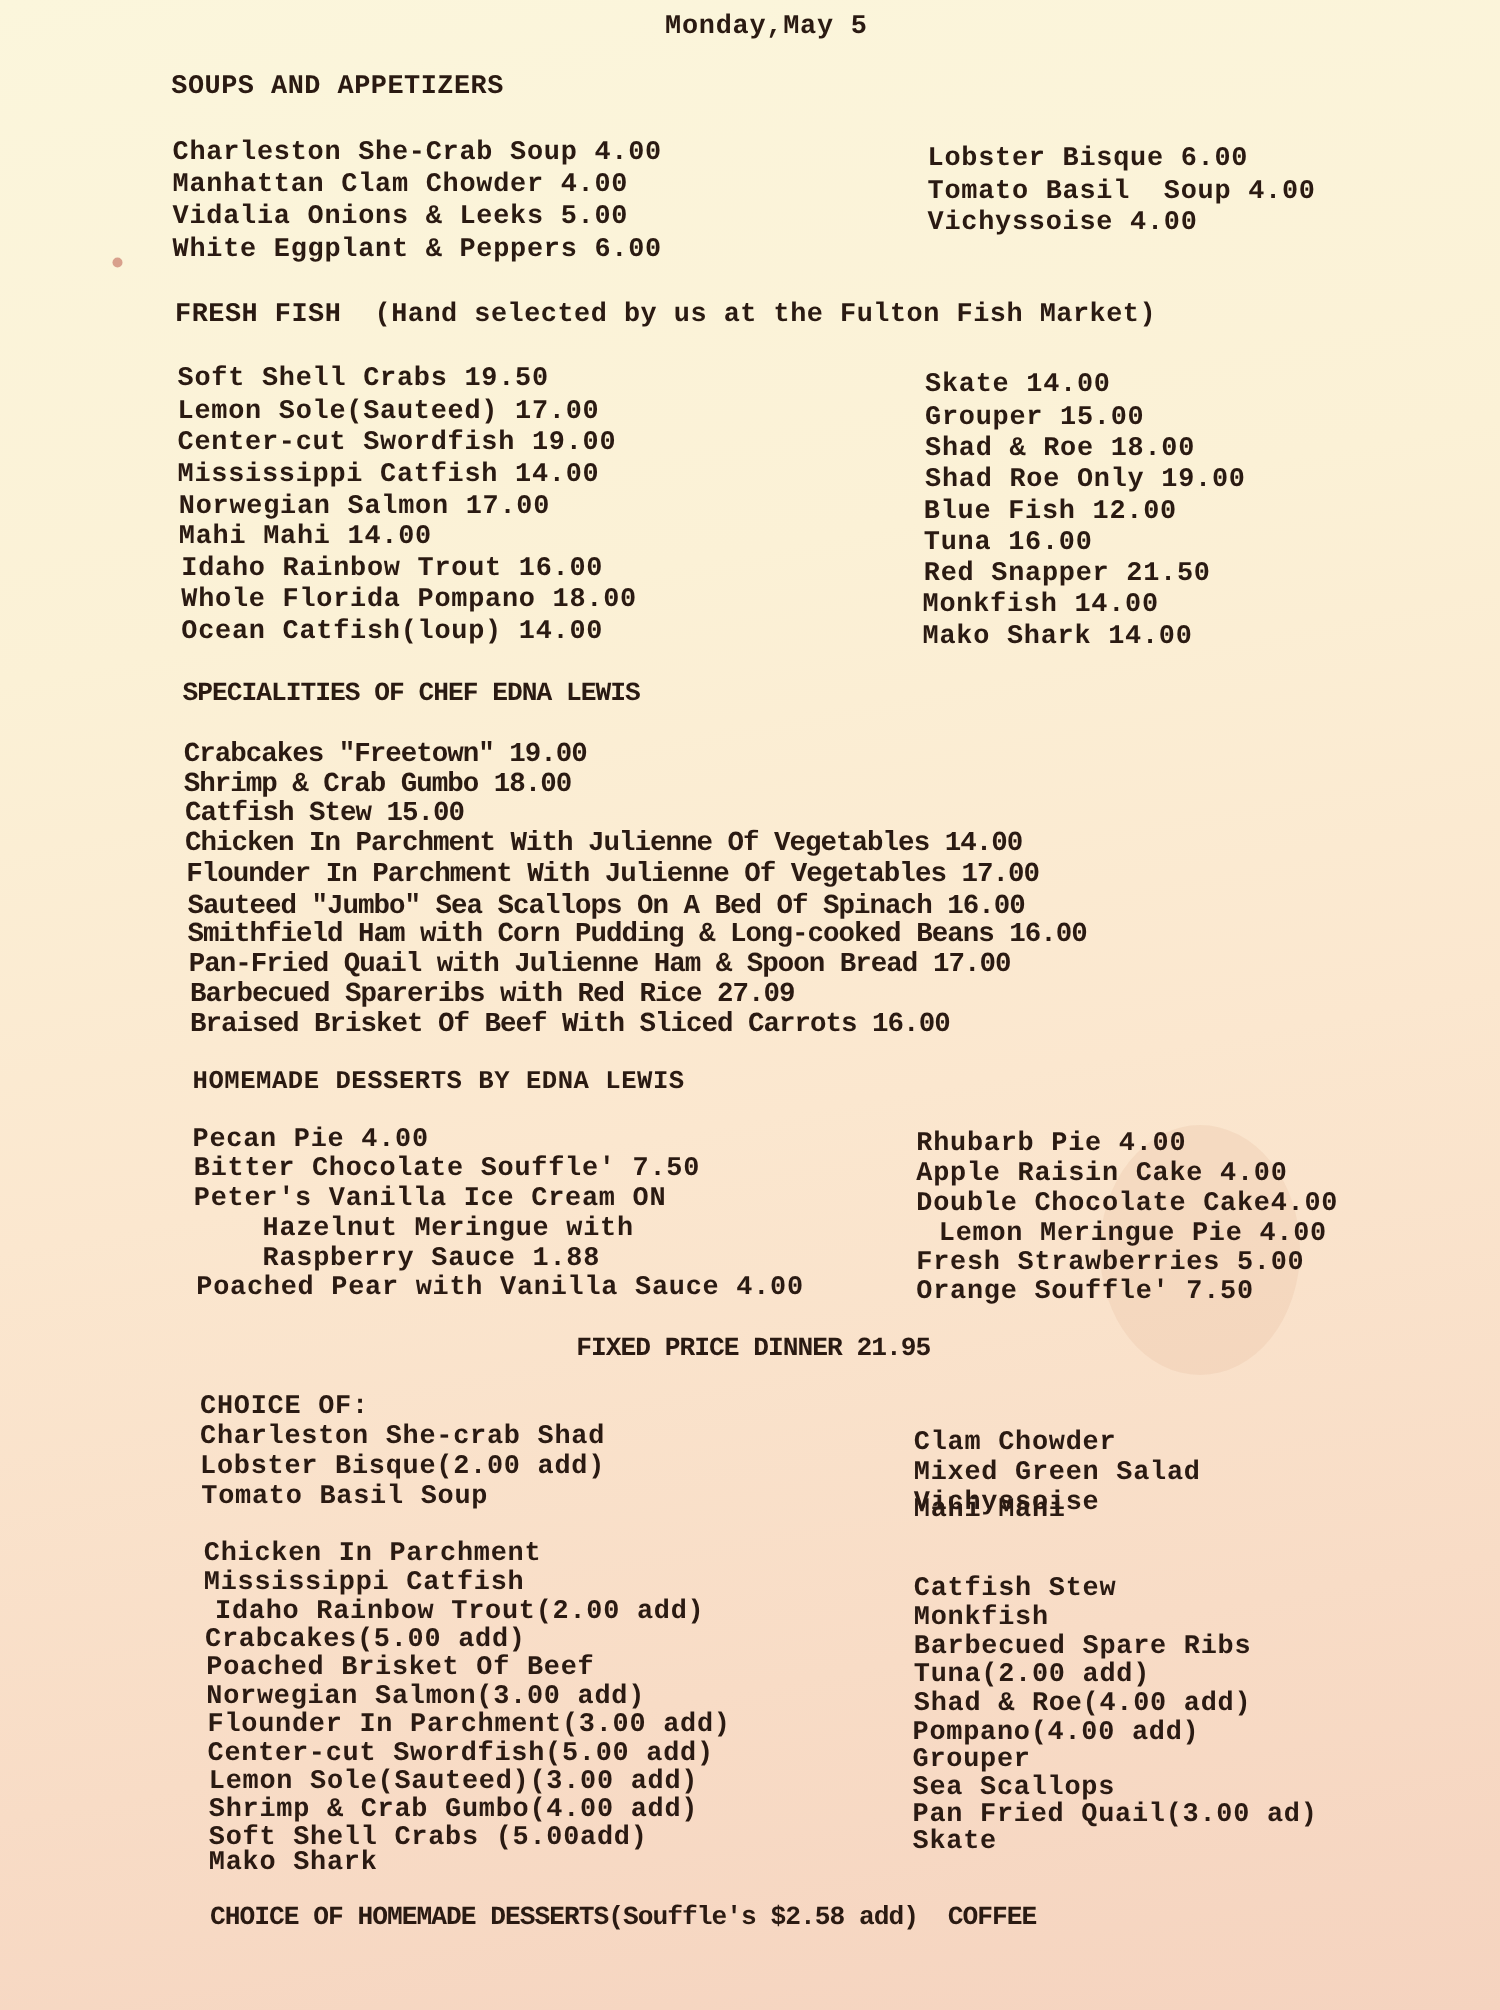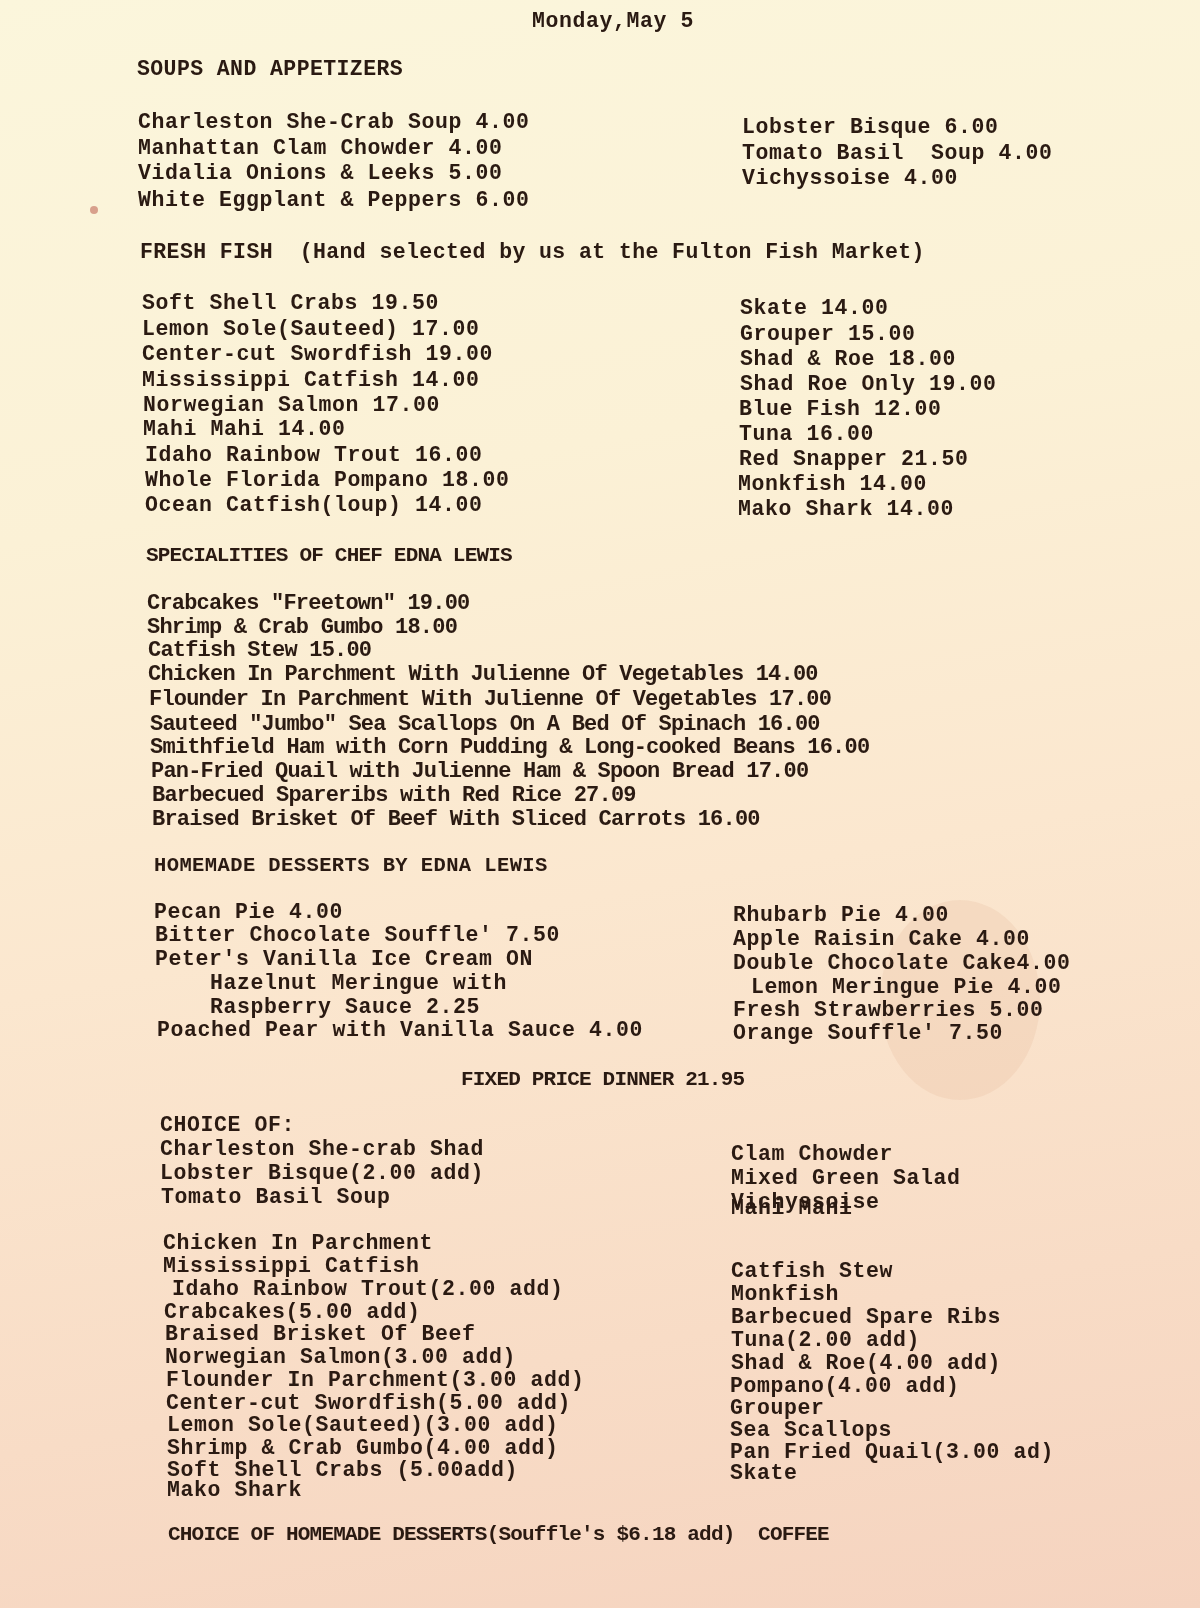--- a/index.html
+++ b/index.html
@@ -73,21 +73,21 @@
   <div class="line cond" style="left:150px;top:735px;">Smithfield Ham with Corn Pudding &amp; Long-cooked Beans 16.00</div>
   <div class="line cond" style="left:151px;top:759px;">Pan-Fried Quail with Julienne Ham &amp; Spoon Bread 17.00</div>
   <div class="line cond" style="left:152px;top:783px;">Barbecued Spareribs with Red Rice 27.09</div>
   <div class="line cond" style="left:152px;top:807px;">Braised Brisket Of Beef With Sliced Carrots 16.00</div>
 
   <div class="line heading" style="left:154px;top:853px;font-size:20.5px;">HOMEMADE DESSERTS BY EDNA LEWIS</div>
   <div class="line" style="left:154px;top:900px;">Pecan Pie 4.00</div>
   <div class="line" style="left:155px;top:923px;">Bitter Chocolate Souffle' 7.50</div>
   <div class="line" style="left:155px;top:947px;">Peter's Vanilla Ice Cream ON</div>
   <div class="line" style="left:156px;top:971px;">    Hazelnut Meringue with</div>
-  <div class="line" style="left:156px;top:995px;">    Raspberry Sauce 2.25</div>
+  <div class="line" style="left:156px;top:995px;">    Raspberry Sauce 1.88</div>
   <div class="line" style="left:157px;top:1018px;">Poached Pear with Vanilla Sauce 4.00</div>
 
   <div class="line" style="left:733px;top:903px;">Rhubarb Pie 4.00</div>
   <div class="line" style="left:733px;top:927px;">Apple Raisin Cake 4.00</div>
   <div class="line" style="left:733px;top:951px;">Double Chocolate Cake4.00</div>
   <div class="line" style="left:751px;top:975px;">Lemon Meringue Pie 4.00</div>
   <div class="line" style="left:733px;top:998px;">Fresh Strawberries 5.00</div>
   <div class="line" style="left:733px;top:1021px;">Orange Souffle' 7.50</div>
 
   <div class="line cond" style="left:461px;top:1067px;font-size:21px;">FIXED PRICE DINNER 21.95</div>
@@ -97,35 +97,35 @@
   <div class="line" style="left:161px;top:1185px;">Tomato Basil Soup</div>
 
   <div class="line" style="left:731px;top:1142px;">Clam Chowder</div>
   <div class="line" style="left:731px;top:1166px;">Mixed Green Salad</div>
   <div class="line" style="left:731px;top:1190px;">Vichyssoise</div>
 
   <div class="line" style="left:163px;top:1231px;">Chicken In Parchment</div>
   <div class="line" style="left:163px;top:1254px;">Mississippi Catfish</div>
   <div class="line" style="left:172px;top:1277px;">Idaho Rainbow Trout(2.00 add)</div>
   <div class="line" style="left:164px;top:1300px;">Crabcakes(5.00 add)</div>
-  <div class="line" style="left:165px;top:1322px;">Braised Brisket Of Beef</div>
+  <div class="line" style="left:165px;top:1322px;">Poached Brisket Of Beef</div>
   <div class="line" style="left:165px;top:1345px;">Norwegian Salmon(3.00 add)</div>
   <div class="line" style="left:166px;top:1368px;">Flounder In Parchment(3.00 add)</div>
   <div class="line" style="left:166px;top:1391px;">Center-cut Swordfish(5.00 add)</div>
   <div class="line" style="left:167px;top:1413px;">Lemon Sole(Sauteed)(3.00 add)</div>
   <div class="line" style="left:167px;top:1436px;">Shrimp &amp; Crab Gumbo(4.00 add)</div>
   <div class="line" style="left:167px;top:1458px;">Soft Shell Crabs (5.00add)</div>
   <div class="line" style="left:167px;top:1478px;">Mako Shark</div>
 
   <div class="line" style="left:731px;top:1196px;text-align:center;">Mahi Mahi</div>
   <div class="line" style="left:731px;top:1259px;">Catfish Stew</div>
   <div class="line" style="left:731px;top:1282px;">Monkfish</div>
   <div class="line" style="left:731px;top:1305px;">Barbecued Spare Ribs</div>
   <div class="line" style="left:731px;top:1328px;">Tuna(2.00 add)</div>
   <div class="line" style="left:731px;top:1351px;">Shad &amp; Roe(4.00 add)</div>
   <div class="line" style="left:730px;top:1374px;">Pompano(4.00 add)</div>
   <div class="line" style="left:730px;top:1396px;">Grouper</div>
   <div class="line" style="left:730px;top:1418px;">Sea Scallops</div>
   <div class="line" style="left:730px;top:1440px;">Pan Fried Quail(3.00 ad)</div>
   <div class="line" style="left:730px;top:1461px;">Skate</div>
 
-  <div class="line cond" style="left:168px;top:1522px;font-size:21px;">CHOICE OF HOMEMADE DESSERTS(Souffle's $6.18 add)  COFFEE</div>
+  <div class="line cond" style="left:168px;top:1522px;font-size:21px;">CHOICE OF HOMEMADE DESSERTS(Souffle's $2.58 add)  COFFEE</div>
 </div>
 
 </body></html>

